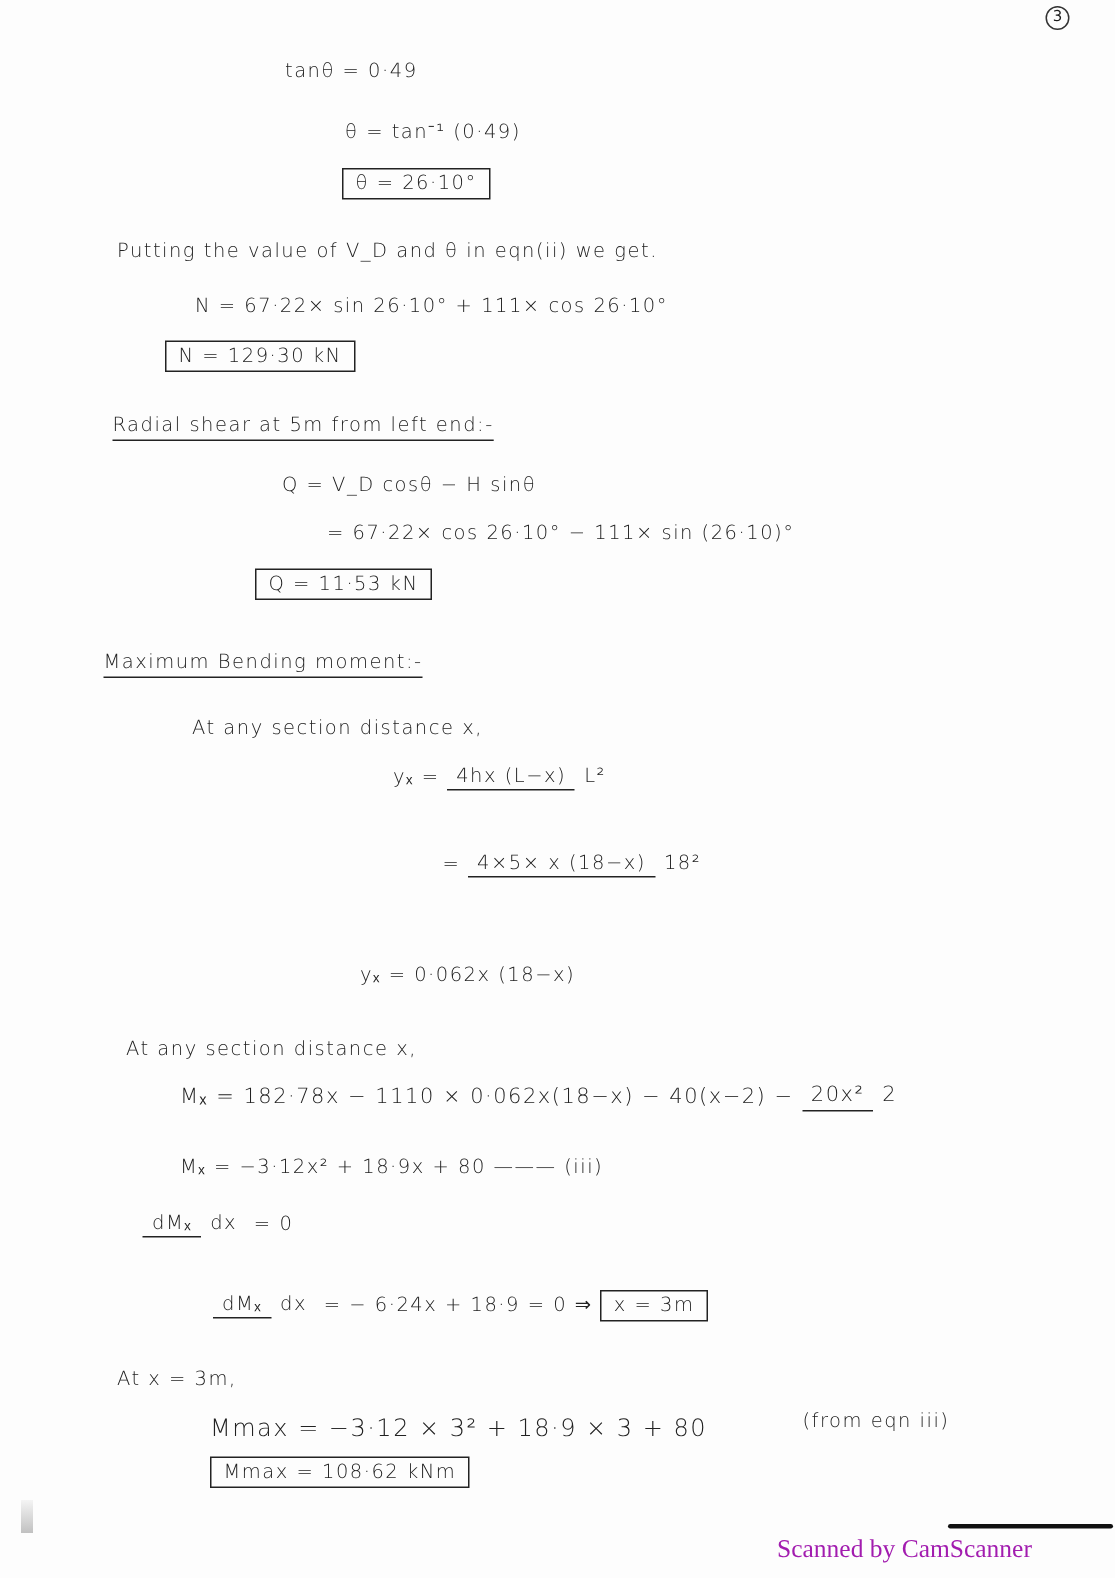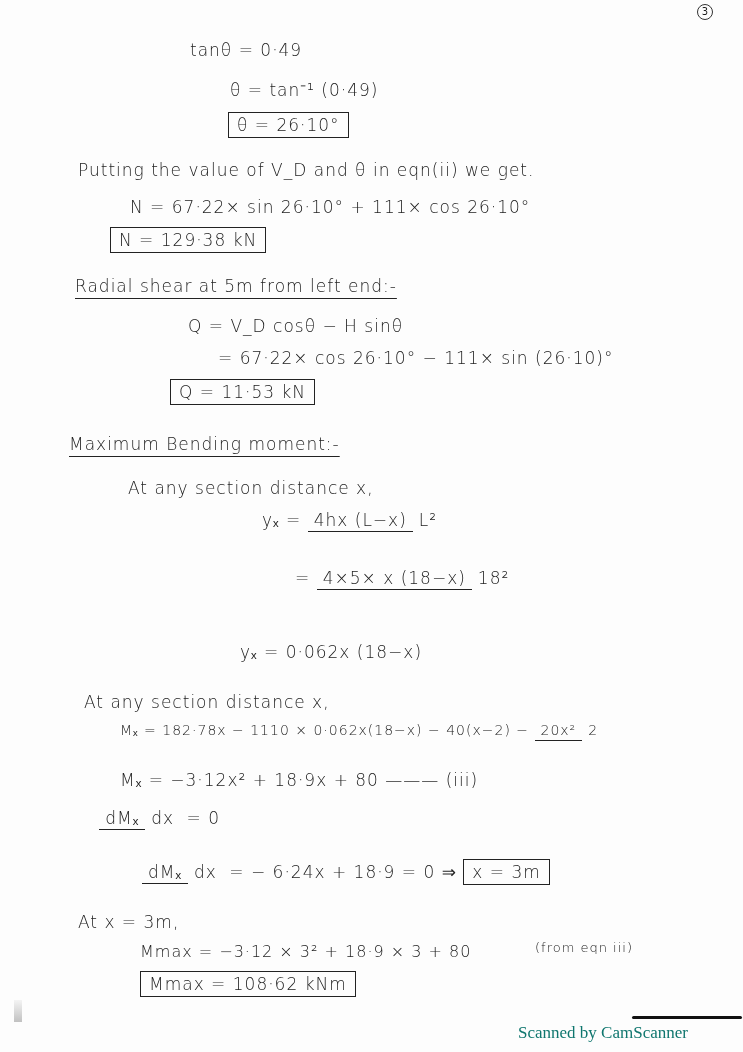--- a/index.html
+++ b/index.html
@@ -1,42 +1,42 @@
 <!DOCTYPE html>
 <html><head>
 <meta charset="utf-8">
 <style>
   html, body { margin:0; padding:0; }
   body {
     width:743px; height:1052px; background:#fdfdfd; position:relative; overflow:hidden;
     font-family: "DejaVu Sans", sans-serif; color:#1b1b1b;
   }
-  .hw { position:absolute; font-family:"DejaVu Sans", sans-serif; font-size:17px; letter-spacing:1px; white-space:nowrap; color:#222; font-weight:300;}
+  .hw { position:absolute; font-family:"DejaVu Sans", sans-serif; font-size:13px; letter-spacing:1px; white-space:nowrap; color:#222; font-weight:300;}
   .ul { text-decoration: underline; text-underline-offset:6px; text-decoration-thickness:1px;text-align:right; }
   .boxed { border:1.5px solid #222; padding:2px 8px;margin-top:36px; }
   .frac { display:inline-flex; flex-direction:row; align-items:flex-start; vertical-align:middle; line-height:1.25;}
   .frac .num { border-bottom:1.3px solid #222; padding:0 6px; }
   .frac .den { padding:0 6px; }
   .pagenum { position:absolute; left:697px; top:4px; width:14px; height:14px; border:1.2px solid #333; border-radius:50%; font-size:10px; text-align:center; line-height:14px; }
-  .footer { position:absolute; left:518px; top:1023px; font-family:"Liberation Serif", serif; font-size:17px; color:#0f766e; }
+  .footer { position:absolute; left:518px; top:1023px; font-family:"Liberation Serif", serif; font-size:17px; color:#a21caf; }
   .footer-line { position:absolute; left:632px; top:1016px; width:110px; height:3px; background:#111; border-radius:2px; }
   .smudge { position:absolute; left:14px; top:1000px; width:8px; height:22px; background:linear-gradient(#eee,#999); opacity:.6; }
 </style>
 </head>
 <body>
 
 <div class="pagenum">3</div>
 
 <div class="hw" style="left:190px;top:40px;">tanθ = 0·49</div>
 <div class="hw" style="left:230px;top:78px;">θ = tan⁻¹ (0·49)</div>
 <div class="hw" style="left:228px;top:115px;"><span class="boxed">θ = 26·10°</span></div>
 
 <div class="hw" style="left:78px;top:160px;">Putting the value of V_D and θ in eqn(ii) we get.</div>
 <div class="hw" style="left:130px;top:197px;">N = 67·22× sin 26·10° + 111× cos 26·10°</div>
-<div class="hw" style="left:110px;top:230px;"><span class="boxed">N = 129·38 kN</span></div>
+<div class="hw" style="left:110px;top:230px;"><span class="boxed">N = 129·30 kN</span></div>
 
 <div class="hw ul" style="left:75px;top:276px;">Radial shear at 5m from left end:-</div>
 <div class="hw" style="left:188px;top:316px;">Q = V_D cosθ − H sinθ</div>
 <div class="hw" style="left:218px;top:348px;">= 67·22× cos 26·10° − 111× sin (26·10)°</div>
 <div class="hw" style="left:170px;top:382px;"><span class="boxed">Q = 11·53 kN</span></div>
 
 <div class="hw ul" style="left:69px;top:434px;">Maximum Bending moment:-</div>
 <div class="hw" style="left:128px;top:478px;">At any section distance x,</div>
 <div class="hw" style="left:262px;top:510px;">
   <span>yₓ =</span>

